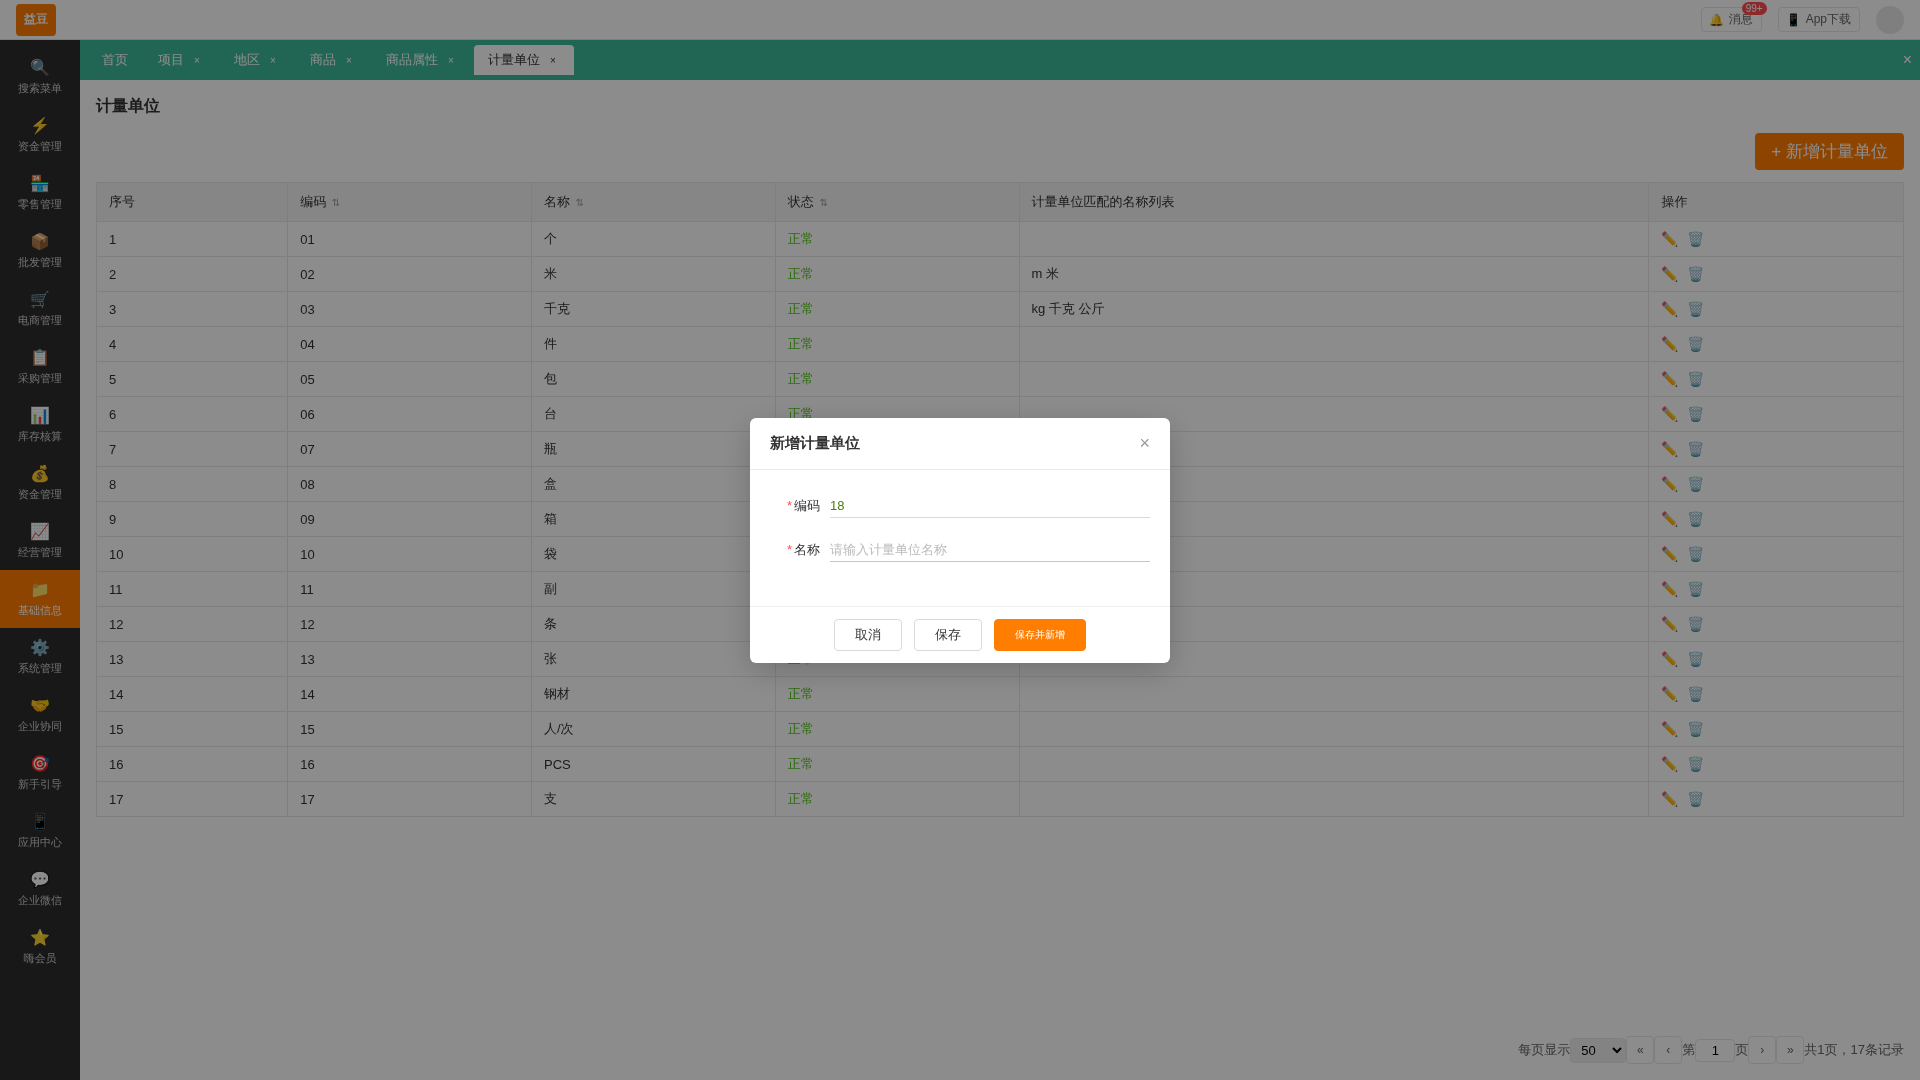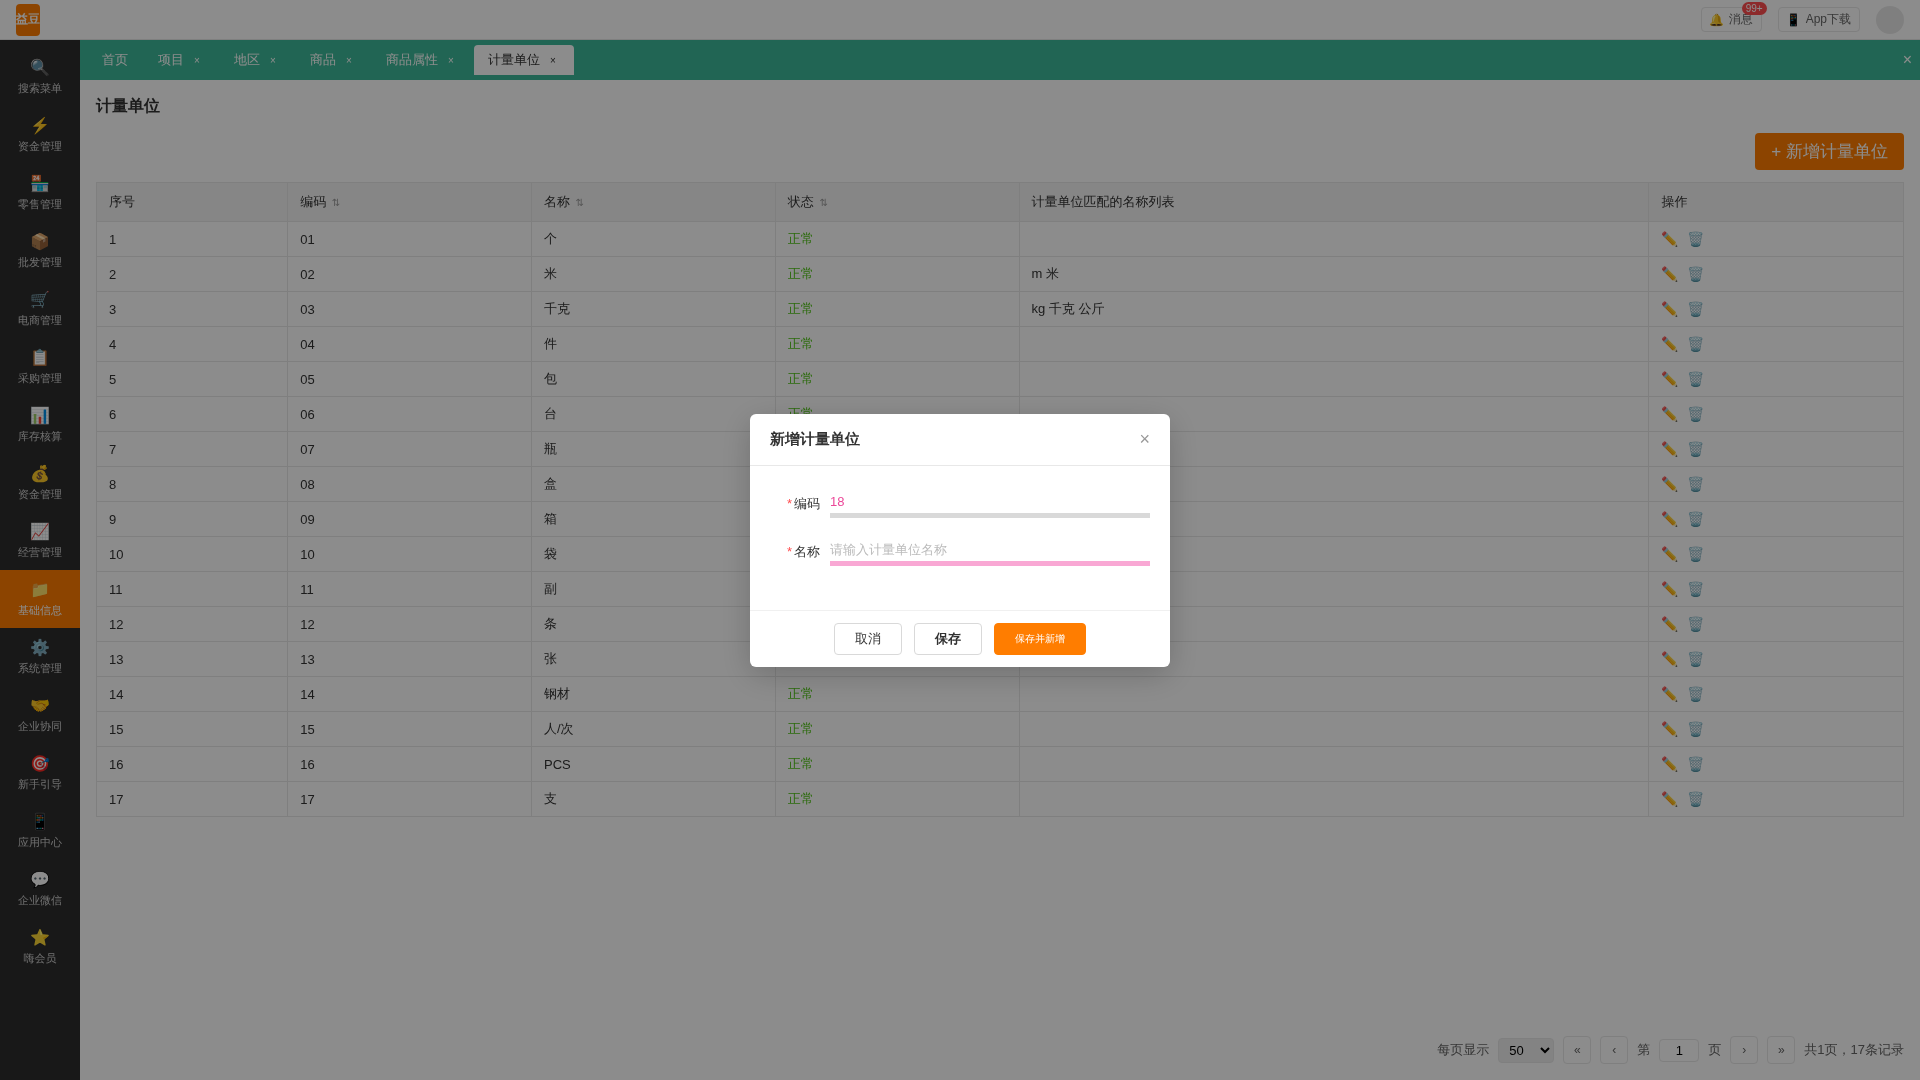--- a/index.html
+++ b/index.html
@@ -2,21 +2,21 @@
 <html><head>
   <meta charset="utf-8">
   <style>
     * { box-sizing: border-box; margin: 0; padding: 0; }
     body { font-family: 'Microsoft YaHei', Arial, sans-serif; font-size: 13px; background: #f0f2f5; color: #333; height: 1080px; width: 1920px; overflow: hidden; display: flex; flex-direction: column; }
 
     
     .topbar { height: 40px; background: #fff; display: flex; align-items: center; padding: 0 16px; border-bottom: 1px solid #e8e8e8; justify-content: space-between; flex-shrink: 0; }
     .topbar-left { display: flex; align-items: center; gap: 8px; }
     .logo-area { display: flex; align-items: center; gap: 6px; }
-    .logo-icon { width: 24px; height: 32px; background: #ff7d00; border-radius: 4px; display: flex; align-items: center; justify-content: center; color: #fff; font-weight: bold; font-size: 12px; }
+    .logo-icon { width: 40px; height: 32px; background: #ff7d00; border-radius: 4px; display: flex; align-items: center; justify-content: center; color: #fff; font-weight: bold; font-size: 12px; }
     .topbar-right { display: flex; align-items: center; gap: 16px; }
     .notification-btn { display: flex; align-items: center; gap: 4px; background: #fff; border: 1px solid #e8e8e8; border-radius: 4px; padding: 3px 8px; cursor: pointer; font-size: 12px; color: #666; position: relative; }
     .badge { background: #ff4d4f; color: #fff; border-radius: 10px; font-size: 10px; padding: 1px 4px; position: absolute; top: -6px; right: -6px; margin-left: 45px; }
     .app-download-btn { display: flex; align-items: center; gap: 4px; background: #fff; border: 1px solid #e8e8e8; border-radius: 4px; padding: 3px 8px; cursor: pointer; font-size: 12px; color: #666; }
     .avatar { width: 28px; height: 28px; border-radius: 50%; background: #e8e8e8; }
 
     
     .main-layout { display: flex; flex: 1; overflow: hidden; }
 
     
@@ -43,41 +43,41 @@
 
     
     .data-table { width: 100%; border-collapse: collapse; }
     .data-table th { background: #f5f5f5; border: 1px solid #e8e8e8; padding: 10px 12px; text-align: left; font-weight: 500; color: #333; white-space: nowrap; }
     .data-table td { border: 1px solid #e8e8e8; padding: 8px 12px; color: #333; }
     .status-normal { color: #52c41a; }
     .action-btns { display: flex; gap: 8px; }
     .action-btn { color: #666; cursor: pointer; font-size: 14px; }
 
     
-    .pagination { position: absolute; bottom: 16px; right: 16px; display: flex; align-items: center; gap: 9px; font-size: 13px; color: #666; }
+    .pagination { position: absolute; bottom: 16px; right: 16px; display: flex; align-items: center; gap: 0; font-size: 13px; color: #666; }
     .page-size-select { border: 1px solid #e8e8e8; border-radius: 4px; padding: 3px 6px; font-size: 13px; }
     .page-btn { width: 28px; height: 28px; border: 1px solid #e8e8e8; border-radius: 4px; display: flex; align-items: center; justify-content: center; cursor: pointer; background: #fff; color: #666; font-size: 12px; }
     .page-input { width: 40px; border: 1px solid #e8e8e8; border-radius: 4px; padding: 3px 6px; text-align: center; font-size: 13px; }
 
     
     .modal-overlay { position: fixed; top: 0; left: 0; width: 100%; height: 100%; background: rgba(0,0,0,0.45); z-index: 1000; display: flex; align-items: center; justify-content: center; }
     .modal { background: #fff; border-radius: 6px; width: 420px; box-shadow: 0 8px 32px rgba(0,0,0,0.2); }
     .modal-header { padding: 16px 20px; border-bottom: 1px solid #e8e8e8; display: flex; align-items: center; justify-content: space-between; }
     .modal-title { font-size: 15px; font-weight: 600; color: #333; }
     .modal-close { cursor: pointer; color: #999; font-size: 18px; line-height: 1; }
     .modal-body { padding: 24px 20px; }
     .form-item { display: flex; align-items: center; margin-bottom: 20px; }
     .form-label { width: 60px; text-align: right; padding-right: 10px; color: #333; font-size: 13px; }
     .form-label.required::before { content: '*'; color: #ff4d4f; margin-right: 2px; }
-    .form-input { flex: 1; border: none; border-bottom: 5px solid #f9a8d4; padding: 4px 0; font-size: 13px; outline: none; color: #ec4899; }
+    .form-input { flex: 1; border: none; border-bottom: 1px solid #f9a8d4; padding: 4px 0; font-size: 13px; outline: none; color: #4d7c0f; }
     .form-input.with-value { border-bottom-color: #d9d9d9; }
     .form-input::placeholder { color: #bbb; }
     .modal-footer { padding: 12px 20px; display: flex; justify-content: center; gap: 12px; border-top: 1px solid #f0f0f0; }
     .btn-cancel { border: 1px solid #d9d9d9; background: #fff; color: #333; border-radius: 4px; padding: 6px 20px; cursor: pointer; font-size: 13px; }
-    .btn-save { border: 1px solid #d9d9d9; background: #fff; color: #333; border-radius: 4px; padding: 6px 20px; cursor: pointer; font-size: 13px; font-weight: bold; }
+    .btn-save { border: 1px solid #d9d9d9; background: #fff; color: #333; border-radius: 4px; padding: 6px 20px; cursor: pointer; font-size: 13px; }
     .btn-save-new { background: #ff7d00; color: #fff; border: 1px solid #ff7d00; border-radius: 4px; padding: 6px 20px; cursor: pointer; font-size: 10px; }
 
     .sort-icon { display: inline-block; font-size: 10px; margin-left: 2px; color: #999; }
   </style>
 </head>
 <body>
 
 <div class="topbar">
   <div class="topbar-left">
     <div class="logo-area">

